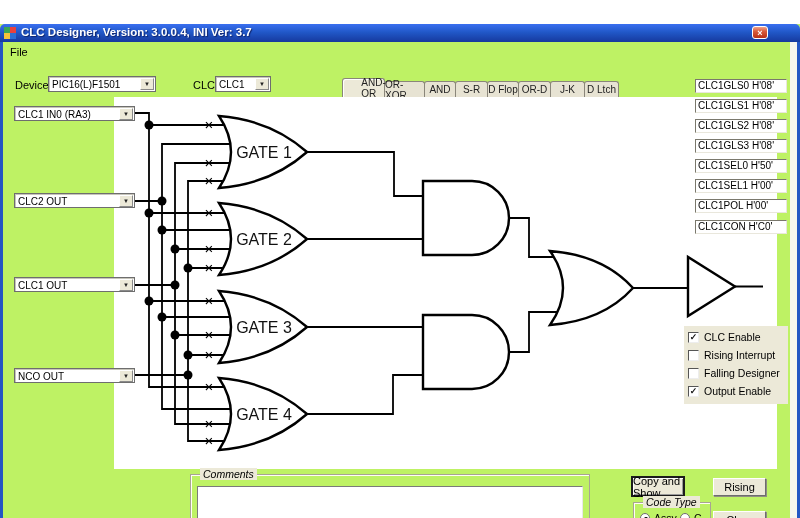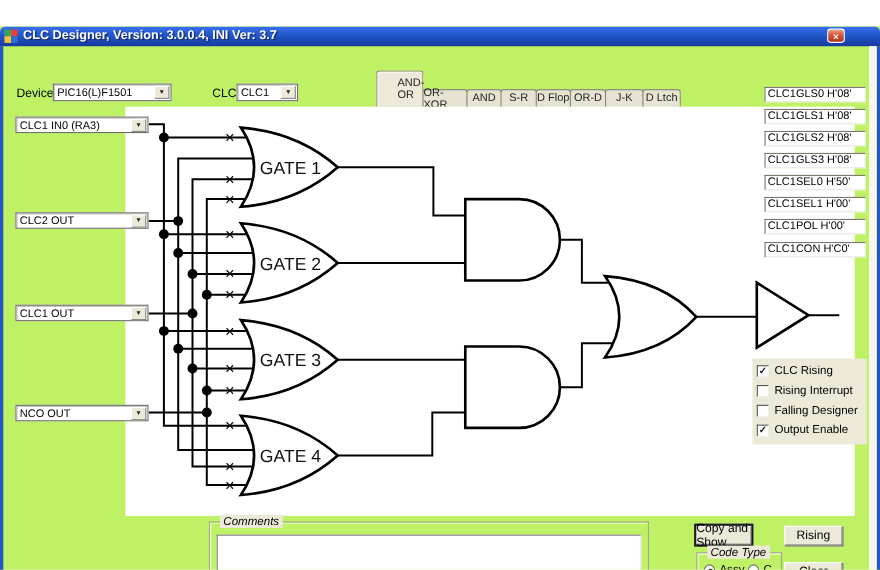--- a/index.html
+++ b/index.html
@@ -35,21 +35,21 @@
   .combo .txt { position:absolute; left:3px; top:2px; white-space:nowrap; }
   .combo .arrow { position:absolute; right:1px; top:1px; width:14px; height:12px; background:#ece9d8;
     border:1px solid #8a8a8a; border-top-color:#fff; border-left-color:#fff;
     font-size:6px; line-height:11px; text-align:center; color:#222; }
 
   
   .tabs { position:absolute; left:343px; top:54px; height:19px; display:flex; align-items:flex-end; }
   .tab { height:16px; background:#e7e3d3; border:1px solid #8a867a; border-bottom:none;
     border-radius:3px 3px 0 0; font-size:10px; display:flex; align-items:center; justify-content:center;
     margin-left:-1px; color:#222; }
-  .tab.active { height:33px; background:#ece9d8; z-index:3; box-shadow:inset 1px 1px 0 #fff;padding-left:20px; }
+  .tab.active { height:19px; background:#ece9d8; z-index:3; box-shadow:inset 1px 1px 0 #fff;padding-left:20px; }
 
   
   .canvas { position:absolute; left:114px; top:73px; width:663px; height:372px; background:#fff; }
   svg.diagram { position:absolute; left:0; top:0; width:800px; height:518px; pointer-events:none; }
 
   
   .reg { position:absolute; left:695px; width:92px; height:14px; background:#fff;
     border:1px solid #7a786c; border-bottom-color:#e9e7dc; border-right-color:#e9e7dc;
     font-size:10px; line-height:12px; padding-left:2px; white-space:nowrap; }
 
@@ -86,20 +86,23 @@
       </span>
     <span class="title-text">CLC Designer, Version: 3.0.0.4, INI Ver: 3.7</span>
     <span class="close-btn">×</span>
   </div>
   <div class="frame-l"></div>
   <div class="frame-r"></div>
   <div class="edge-light"></div>
   <div class="bottom-strip1"></div>
   <div class="bottom-strip2"></div>
 
+  <div class="menubar">
+    <span class="menu-item">File</span>
+  </div>
 
   <span class="small-label" style="left:15px; top:55px;">Device</span>
   <div class="combo" style="left:48px; top:52px; width:108px;">
     <span class="txt">PIC16(L)F1501</span>
     <span class="arrow">▼</span>
   </div>
   <span class="small-label" style="left:193px; top:55px;">CLC</span>
   <div class="combo" style="left:215px; top:52px; width:56px;">
     <span class="txt">CLC1</span>
     <span class="arrow">▼</span>
@@ -199,21 +202,21 @@
   <div class="reg" style="top:95px;">CLC1GLS2 H'08'</div>
   <div class="reg" style="top:115px;">CLC1GLS3 H'08'</div>
   <div class="reg" style="top:135px;">CLC1SEL0 H'50'</div>
   <div class="reg" style="top:155px;">CLC1SEL1 H'00'</div>
   <div class="reg" style="top:175px;">CLC1POL H'00'</div>
   <div class="reg" style="top:196px;">CLC1CON H'C0'</div>
 
   <div class="cb-panel">
     <label class="cbrow" style="top:5px;">
       <span class="cbbox">✓</span>
-      <span>CLC Rising</span>
+      <span>CLC Enable</span>
     </label>
     <label class="cbrow" style="top:23px;">
       <span class="cbbox"></span>
       <span>Rising Interrupt</span>
     </label>
     <label class="cbrow" style="top:41px;">
       <span class="cbbox"></span>
       <span>Falling Designer</span>
     </label>
     <label class="cbrow" style="top:59px;">

